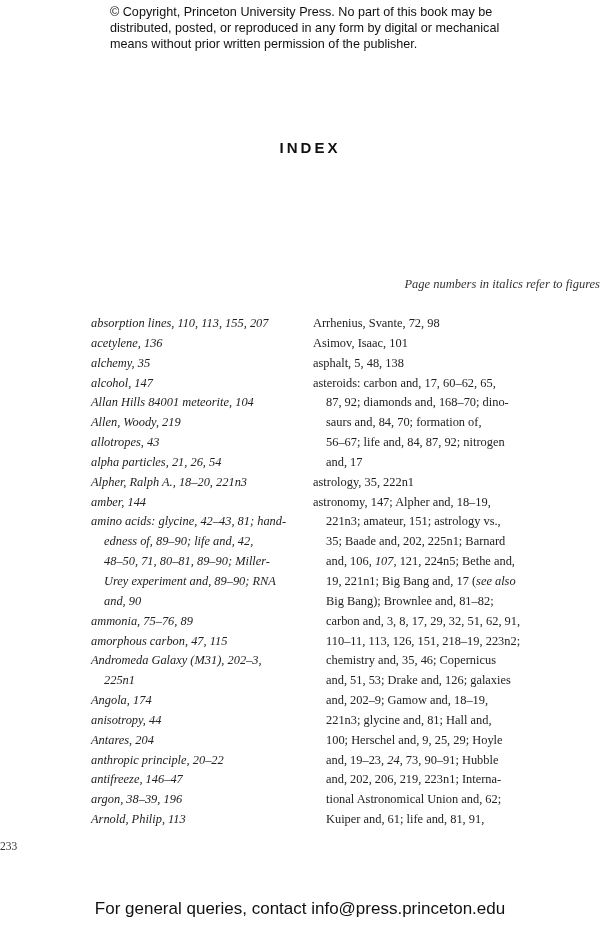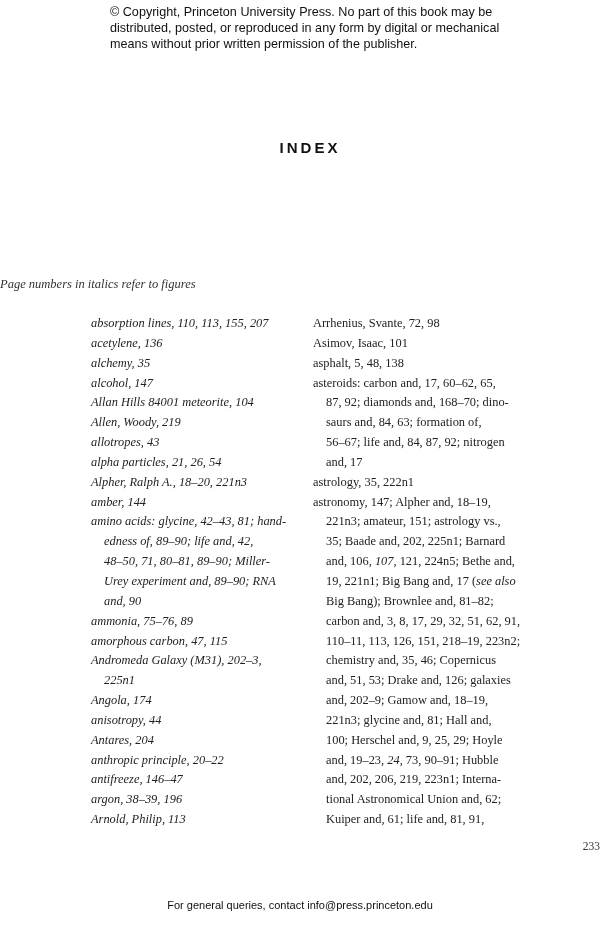--- a/index.html
+++ b/index.html
@@ -6,39 +6,39 @@
   body { width: 600px; height: 927px; position: relative; overflow: hidden; color: #1a1a1a; }
   .notice {
     position: absolute; top: 4px; left: 110px; width: 400px;
     font-family: "Liberation Sans", sans-serif; font-size: 12.6px; line-height: 16px; color: #111;
   }
   .title {
     position: absolute; top: 139px; left: 10px; width: 600px; text-align: center;
     font-family: "Liberation Sans", sans-serif; font-weight: bold; font-size: 15px; letter-spacing: 3px; color: #111;
   }
   .subtitle {
-    position: absolute; top: 277px; left: 0; width: 600px; text-align: left;
+    position: absolute; top: 277px; left: 0; width: 600px; text-align: right;
     font-family: "Liberation Serif", serif; font-style: italic; font-size: 12.5px; color: #333;
   }
   .col {
     position: absolute; top: 314px; width: 212px;
     font-family: "Liberation Serif", serif; font-size: 12.4px; line-height: 19.85px; color: #222;
   }
   .col.left { left: 91px; font-style: italic; }
   .col.right { left: 313px; }
   .line { display: block; white-space: nowrap; }
   .line.cont { padding-left: 13px; }
   .it { font-style: italic; }
   .folio {
-    position: absolute; top: 840px; left: 0; width: 600px; text-align: right;
+    position: absolute; top: 840px; left: 0; width: 600px; text-align: left;
     font-family: "Liberation Serif", serif; font-size: 11.5px; color: #333;
   }
   .footer {
     position: absolute; top: 899px; left: 0; width: 600px; text-align: center;
-    font-family: "Liberation Sans", sans-serif; font-size: 11px; color: #111;
+    font-family: "Liberation Sans", sans-serif; font-size: 17px; color: #111;
   }
 </style>
 </head>
 <body>
 
 <div class="notice">
   <div>© Copyright, Princeton University Press. No part of this book may be</div>
   <div>distributed, posted, or reproduced in any form by digital or mechanical</div>
   <div>means without prior written permission of the publisher.</div>
 </div>
@@ -122,21 +122,21 @@
     </div>
     <div class="entry-block">
       <span class="line">Asimov, Isaac, 101</span>
     </div>
     <div class="entry-block">
       <span class="line">asphalt, 5, 48, 138</span>
     </div>
     <div class="entry-block">
       <span class="line">asteroids: carbon and, 17, 60–62, 65,</span>
       <span class="line cont">87, 92; diamonds and, 168–70; dino-</span>
-      <span class="line cont">saurs and, 84, 63; formation of,</span>
+      <span class="line cont">saurs and, 84, 70; formation of,</span>
       <span class="line cont">56–67; life and, 84, 87, 92; nitrogen</span>
       <span class="line cont">and, 17</span>
     </div>
     <div class="entry-block">
       <span class="line">astrology, 35, 222n1</span>
     </div>
     <div class="entry-block">
       <span class="line">astronomy, 147; Alpher and, 18–19,</span>
       <span class="line cont">221n3; amateur, 151; astrology vs.,</span>
       <span class="line cont">35; Baade and, 202, 225n1; Barnard</span>

